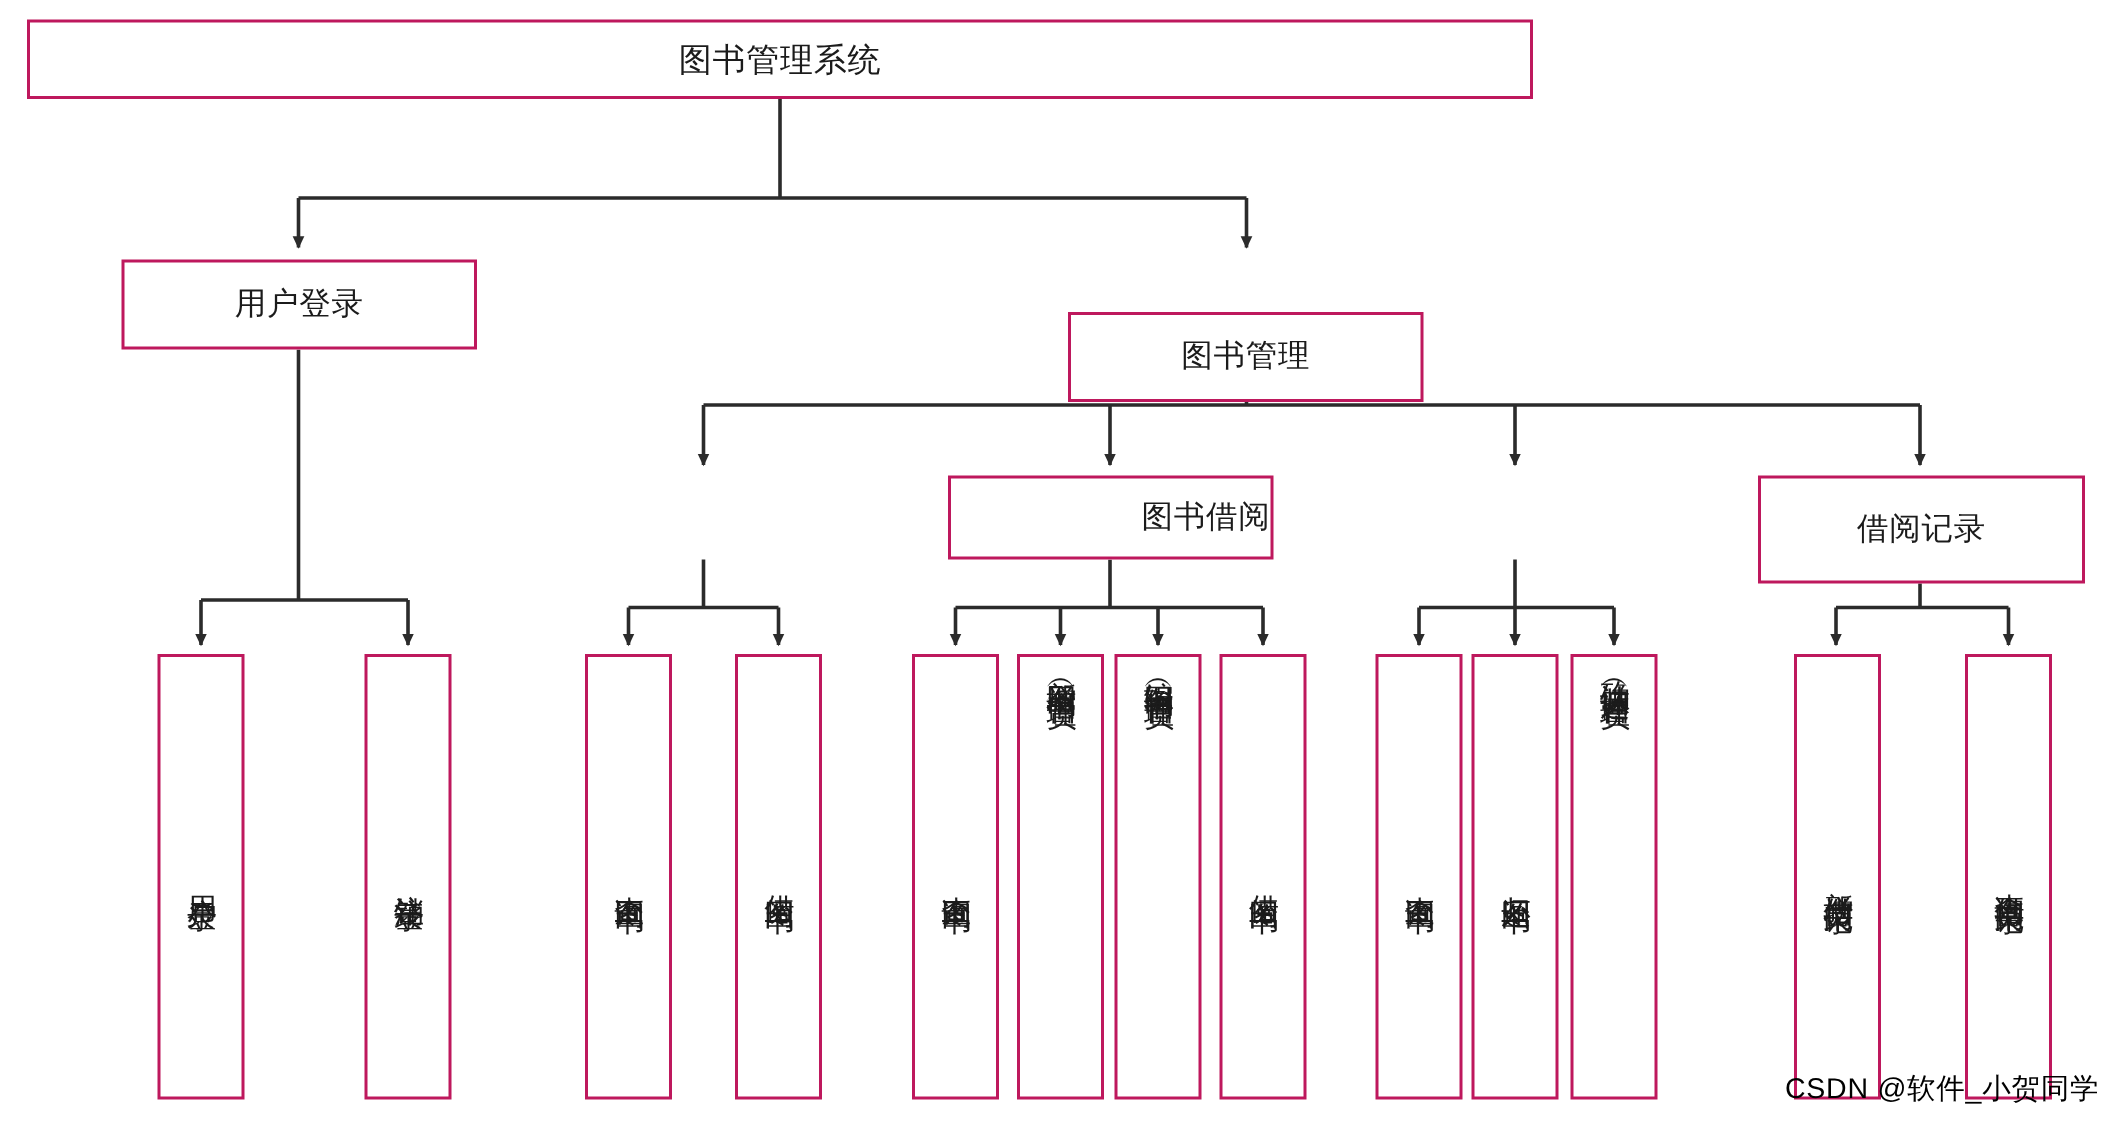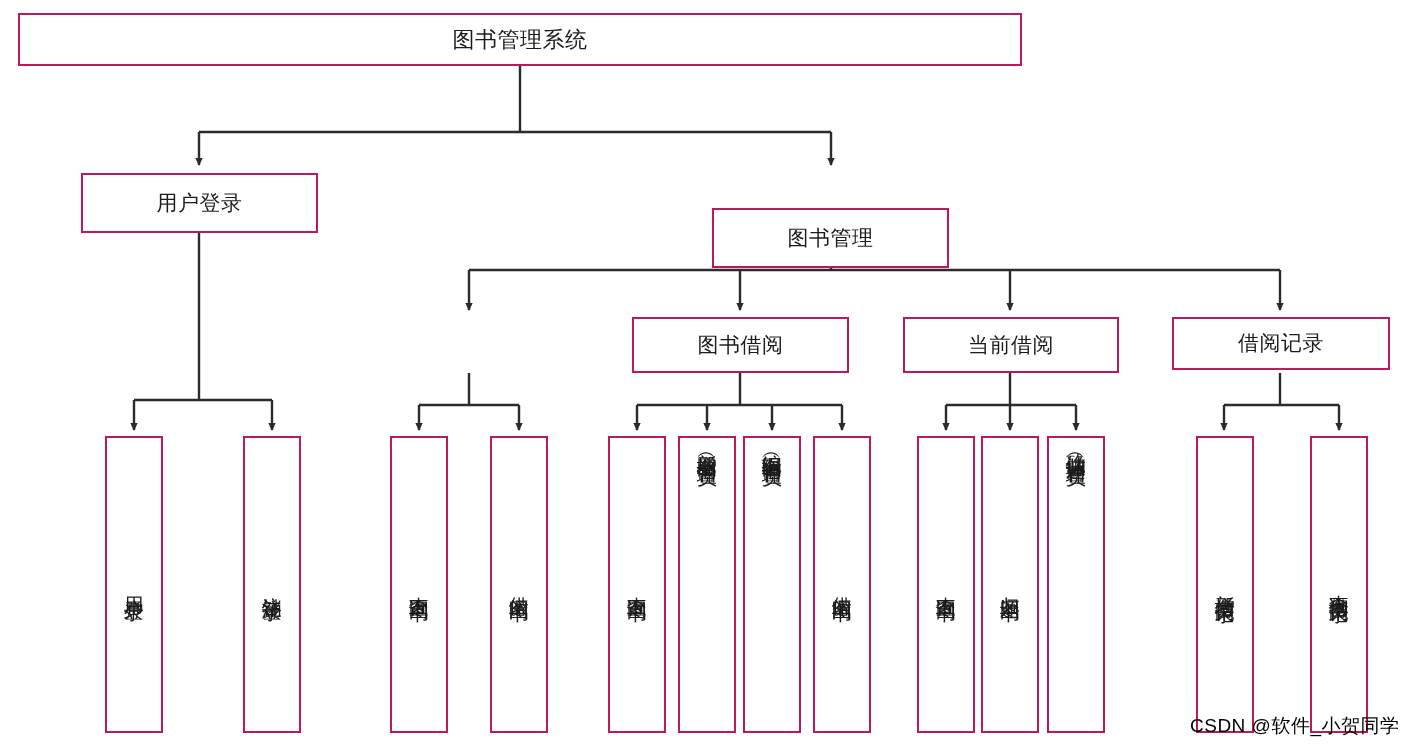--- a/index.html
+++ b/index.html
@@ -135,27 +135,24 @@
     <span class="label">图书管理系统</span>
   </div>
 
   <div class="node h" style="left:81px; top:173px; width:237px; height:60px;">
     <span class="label">用户登录</span>
   </div>
   <div class="node h" style="left:712px; top:173px; width:237px; height:60px;margin-top:35px;">
     <span class="label">图书管理</span>
   </div>
 
-  <div class="node h" style="left:632px; top:317px; width:217px; height:56px;">
+  <div class="node h" style="left:632px; top:317px; width:217px; height:56px;justify-content:flex-end;">
     <span class="label">图书借阅</span>
   </div>
-  <div class="node h" style="left:903px; top:317px; width:216px; height:56px;">
-    <span class="label">当前借阅</span>
-  </div>
-  <div class="node h" style="left:1172px; top:317px; width:218px; height:53px;">
+  <div class="node h" style="left:1172px; top:317px; width:218px; height:72px;">
     <span class="label">借阅记录</span>
   </div>
 
   <div class="node v center" style="left:105px; top:436px; width:58px; height:297px;">
     <span class="label">用户登录</span>
   </div>
   <div class="node v center" style="left:243px; top:436px; width:58px; height:297px;">
     <span class="label">注销登录</span>
   </div>
 

